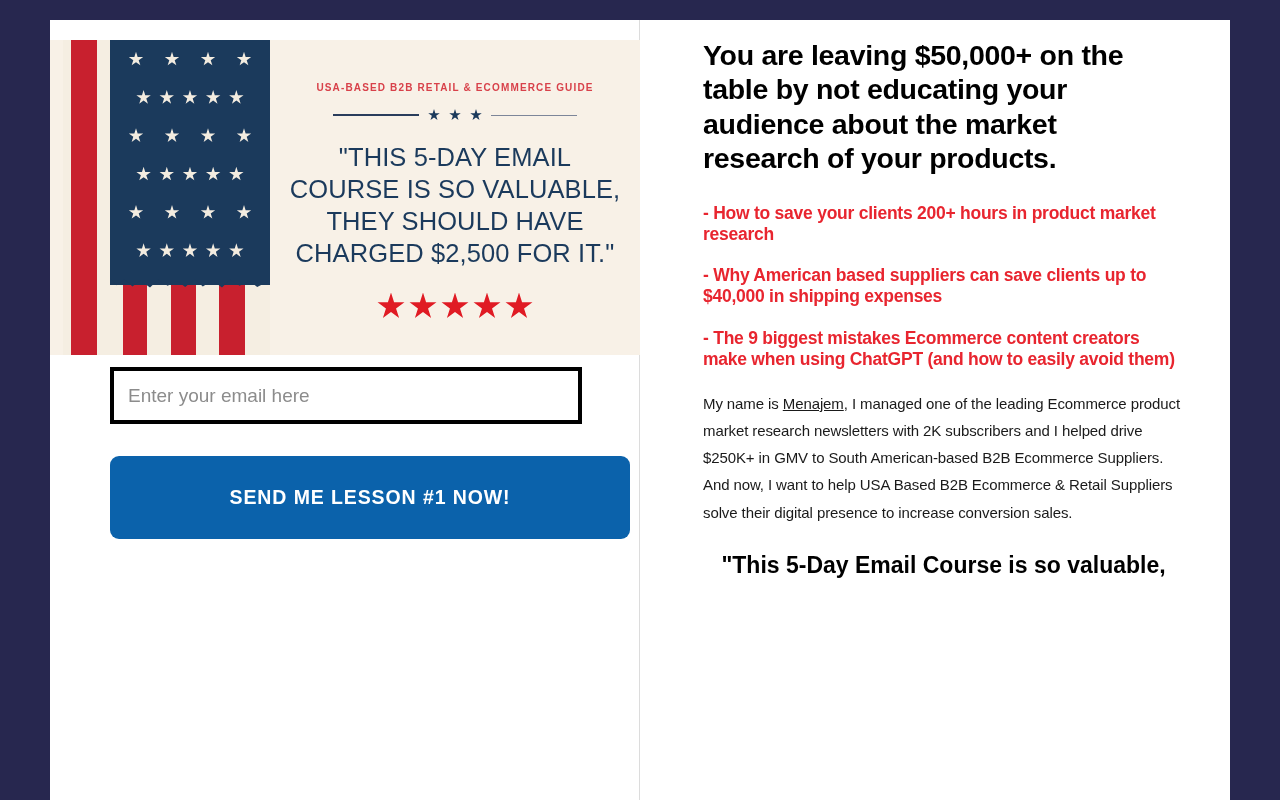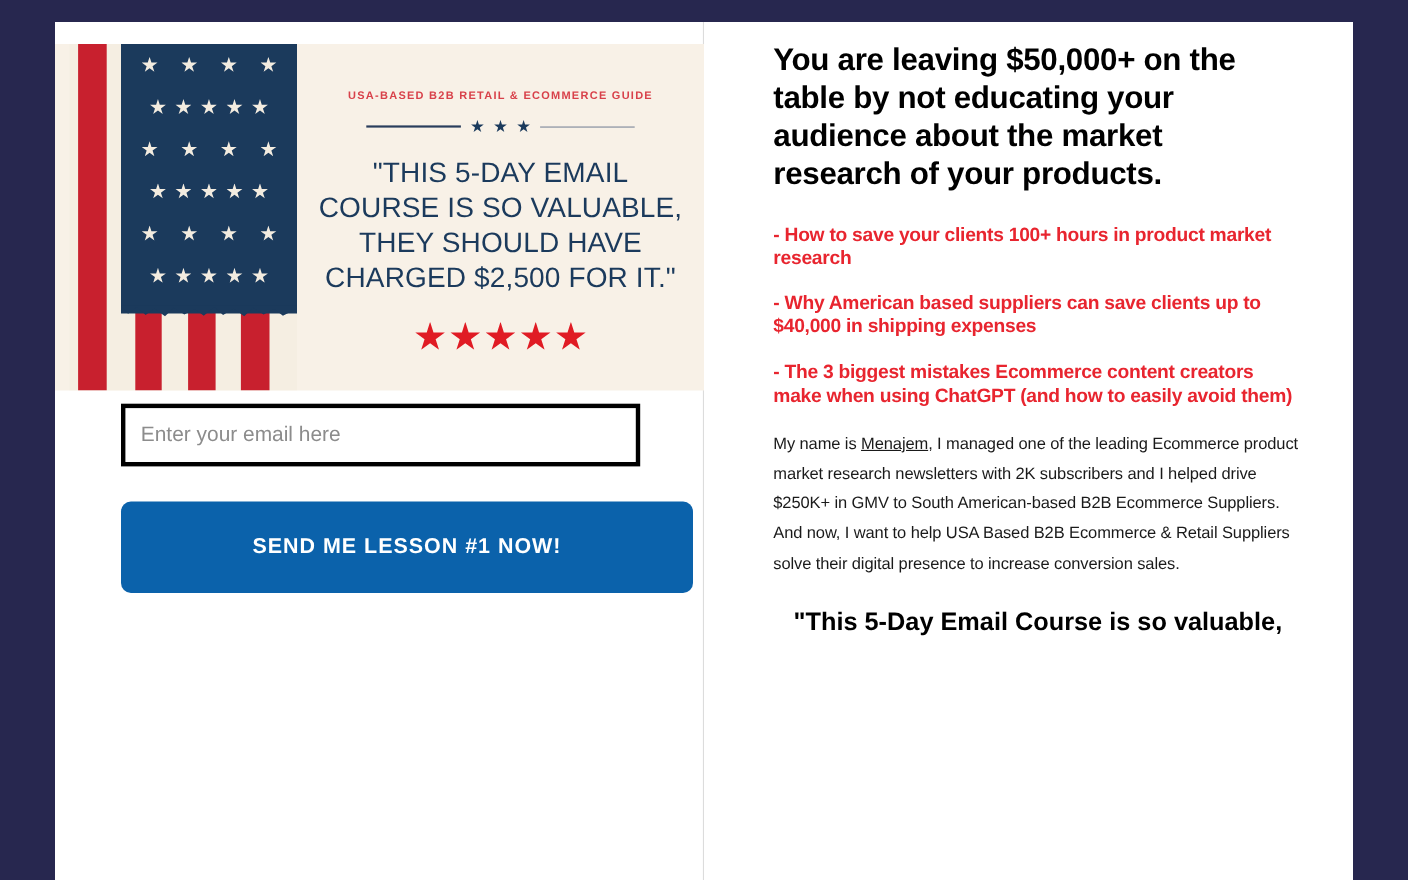--- a/index.html
+++ b/index.html
@@ -381,23 +381,23 @@
       <input class="email-input" type="email" placeholder="Enter your email here" style="">
       <button class="cta-button">SEND ME LESSON #1 NOW!</button>
     </div>
   </div>
 
   <div class="col-right">
 
     <div class="right-headline">You are leaving $50,000+ on the table by not educating your audience about the market research of your products.</div>
 
     <div class="bullets">
-      <div class="bullet">- How to save your clients 100+ hours in product market research</div>
+      <div class="bullet">- How to save your clients 200+ hours in product market research</div>
       <div class="bullet">- Why American based suppliers can save clients up to $40,000 in shipping expenses</div>
-      <div class="bullet">- The 3 biggest mistakes Ecommerce content creators make when using ChatGPT (and how to easily avoid them)</div>
+      <div class="bullet">- The 9 biggest mistakes Ecommerce content creators make when using ChatGPT (and how to easily avoid them)</div>
     </div>
 
     <div class="bio"><span>My name is </span><a class="name-link">Menajem</a><span>, I managed one of the leading Ecommerce product market research newsletters with 2K subscribers and I helped drive $250K+ in GMV to South American-based B2B Ecommerce Suppliers. And now, I want to help USA Based B2B Ecommerce &amp; Retail Suppliers solve their digital presence to increase conversion sales.</span></div>
 
     <div class="bottom-quote">"This 5-Day Email Course is so valuable,</div>
   </div>
 
 </div>
 
 </body></html>

